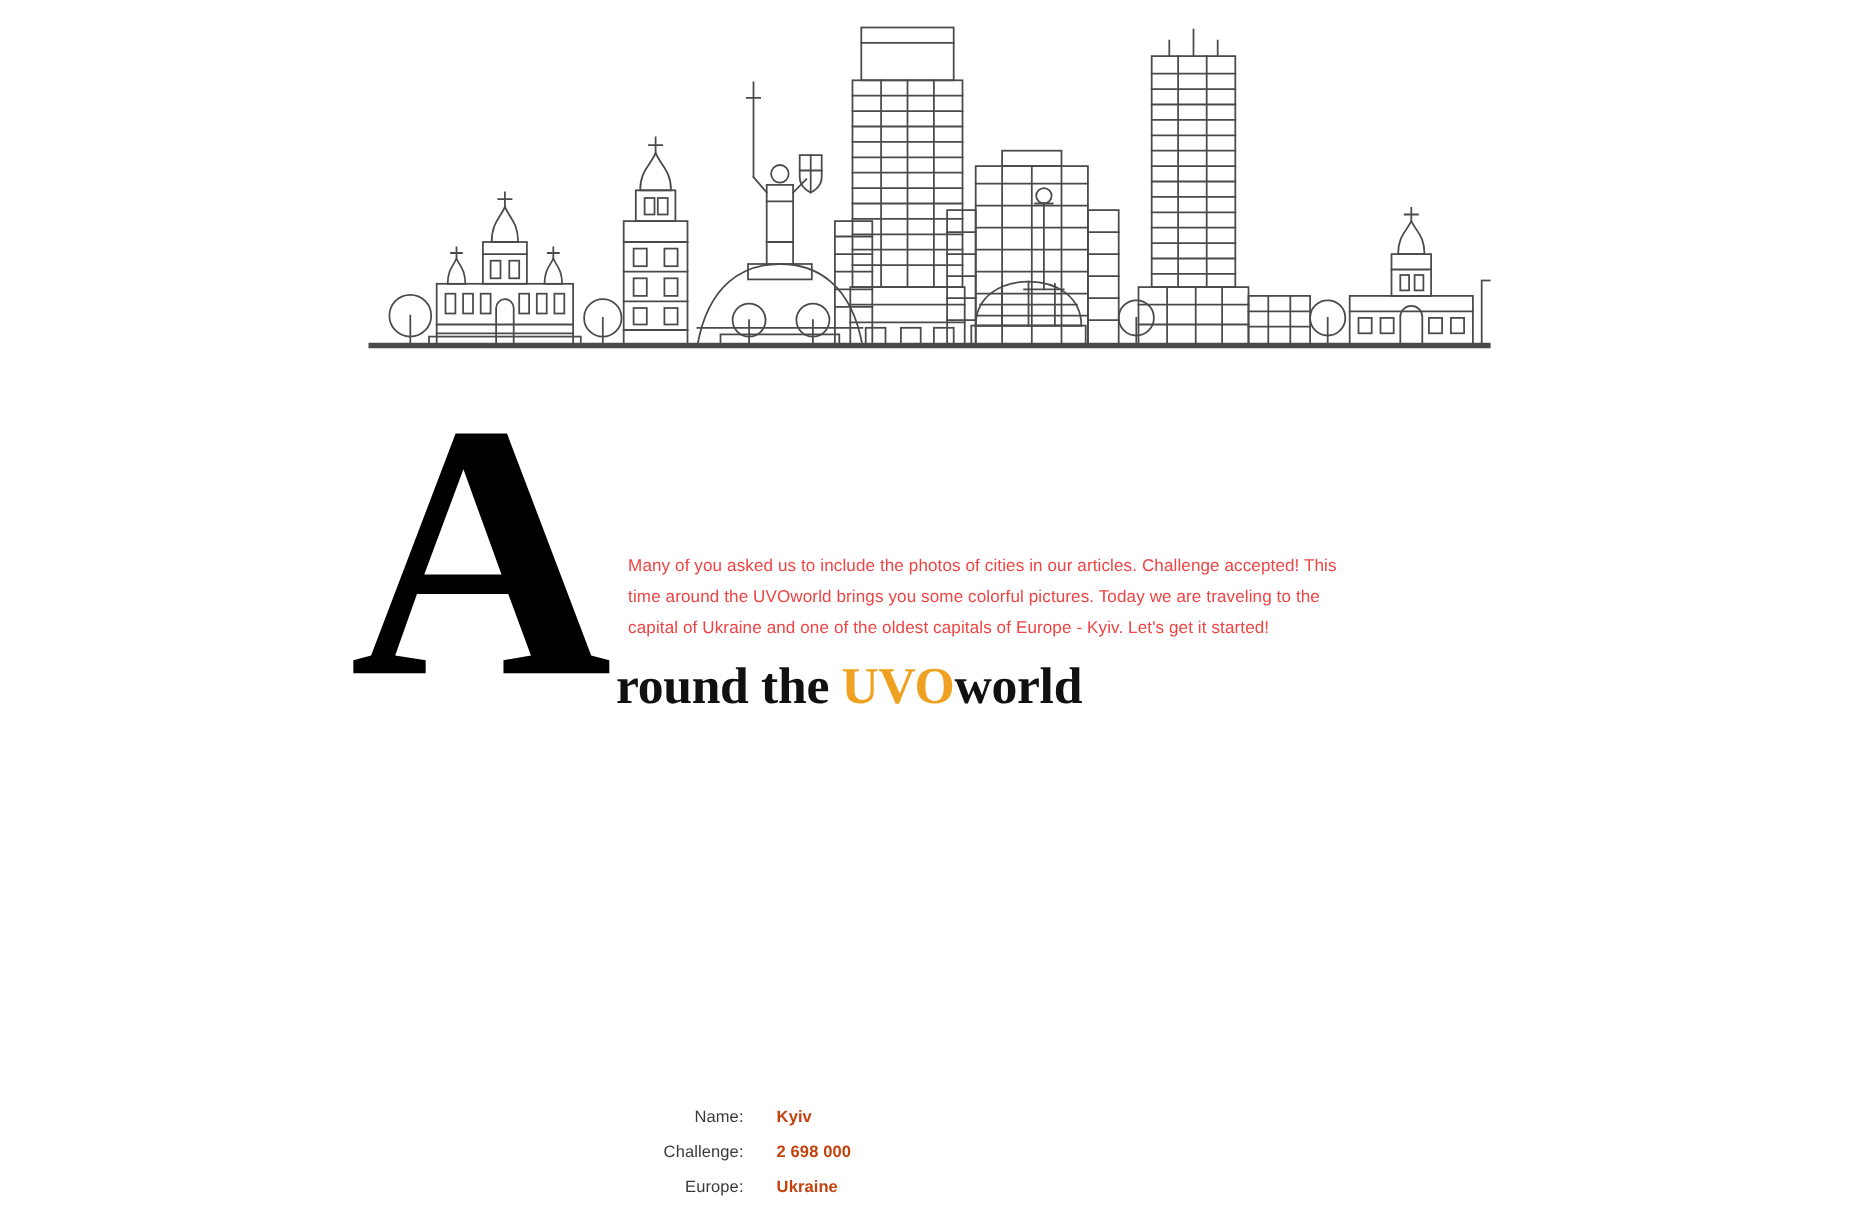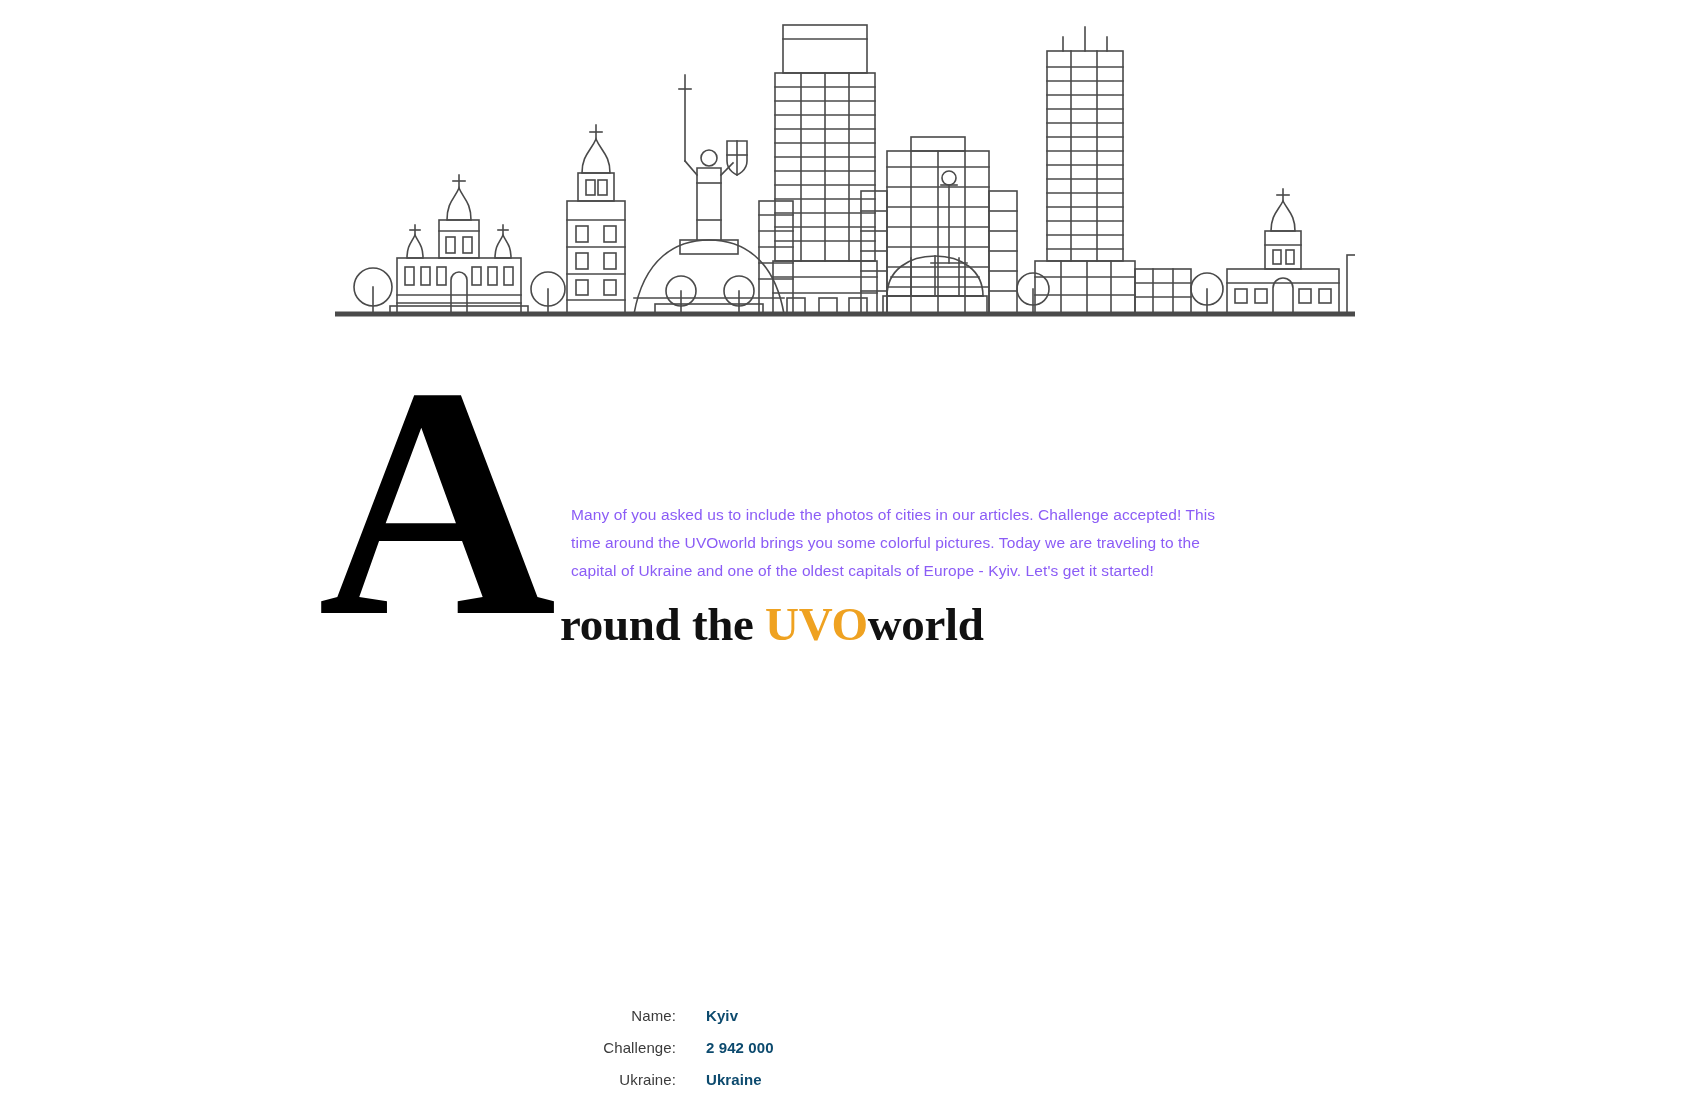--- a/index.html
+++ b/index.html
@@ -60,21 +60,21 @@
     z-index: 1;
   }
 
   .intro {
     position: absolute;
     left: 571px;
     top: 140px;
     width: 660px;
     font-size: 15.5px;
     line-height: 28px;
-    color: #8b5cf6;
+    color: #ef4444;
     letter-spacing: 0.1px;
     z-index: 3;
   }
 
   .headline {
     position: absolute;
     left: 560px;
     top: 222px;
     font-family: "Liberation Serif", serif;
     font-weight: 700;
@@ -109,21 +109,21 @@
     letter-spacing: 0.1px;
     margin-top: 16px;
   }
   .facts-label {
     text-align: right;
     color: #3a3a3a;
     padding-right: 0 !important;
     width: 105px;
   }
   .facts-value {
-    color: #0c4a6e;
+    color: #c2410c;
     font-weight: 700;
     padding-left: 30px !important;
     white-space: pre;
   }
 </style>
 </head>
 <body>
 
 <div class="skyline-wrap">
   <svg class="skyline-svg" viewBox="0 0 1020 315" fill="none" stroke="#4a4a4a" stroke-width="1.6" stroke-linecap="square">
@@ -394,23 +394,23 @@
 
   <div class="facts">
     <table class="facts-table">
       <tbody>
           <tr>
         <td class="facts-label">Name:</td>
         <td class="facts-value">Kyiv</td>
       </tr>
       <tr>
         <td class="facts-label">Challenge:</td>
-        <td class="facts-value">2 942 000</td>
+        <td class="facts-value">2 698 000</td>
       </tr>
       <tr>
-        <td class="facts-label">Ukraine:</td>
+        <td class="facts-label">Europe:</td>
         <td class="facts-value">Ukraine</td>
       </tr>
     </tbody>
       </table>
   </div>
 
 </div>
 
 </body></html>

